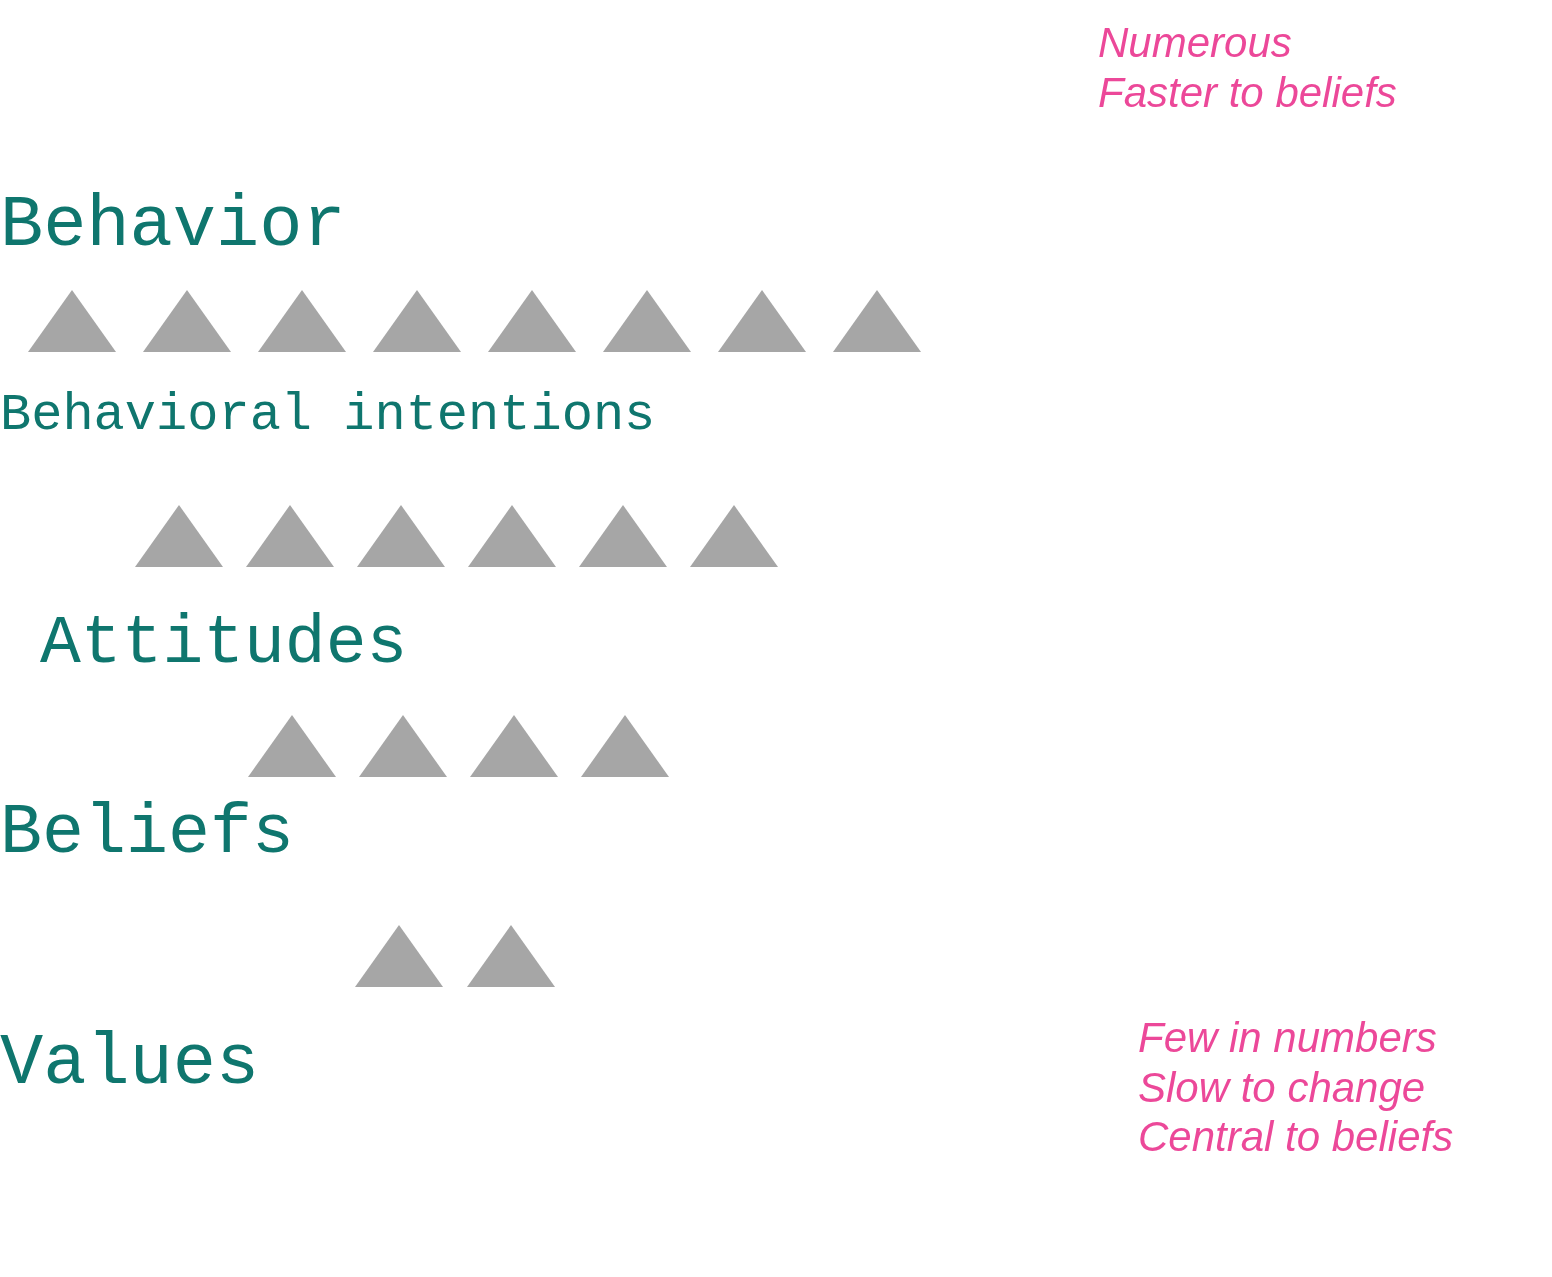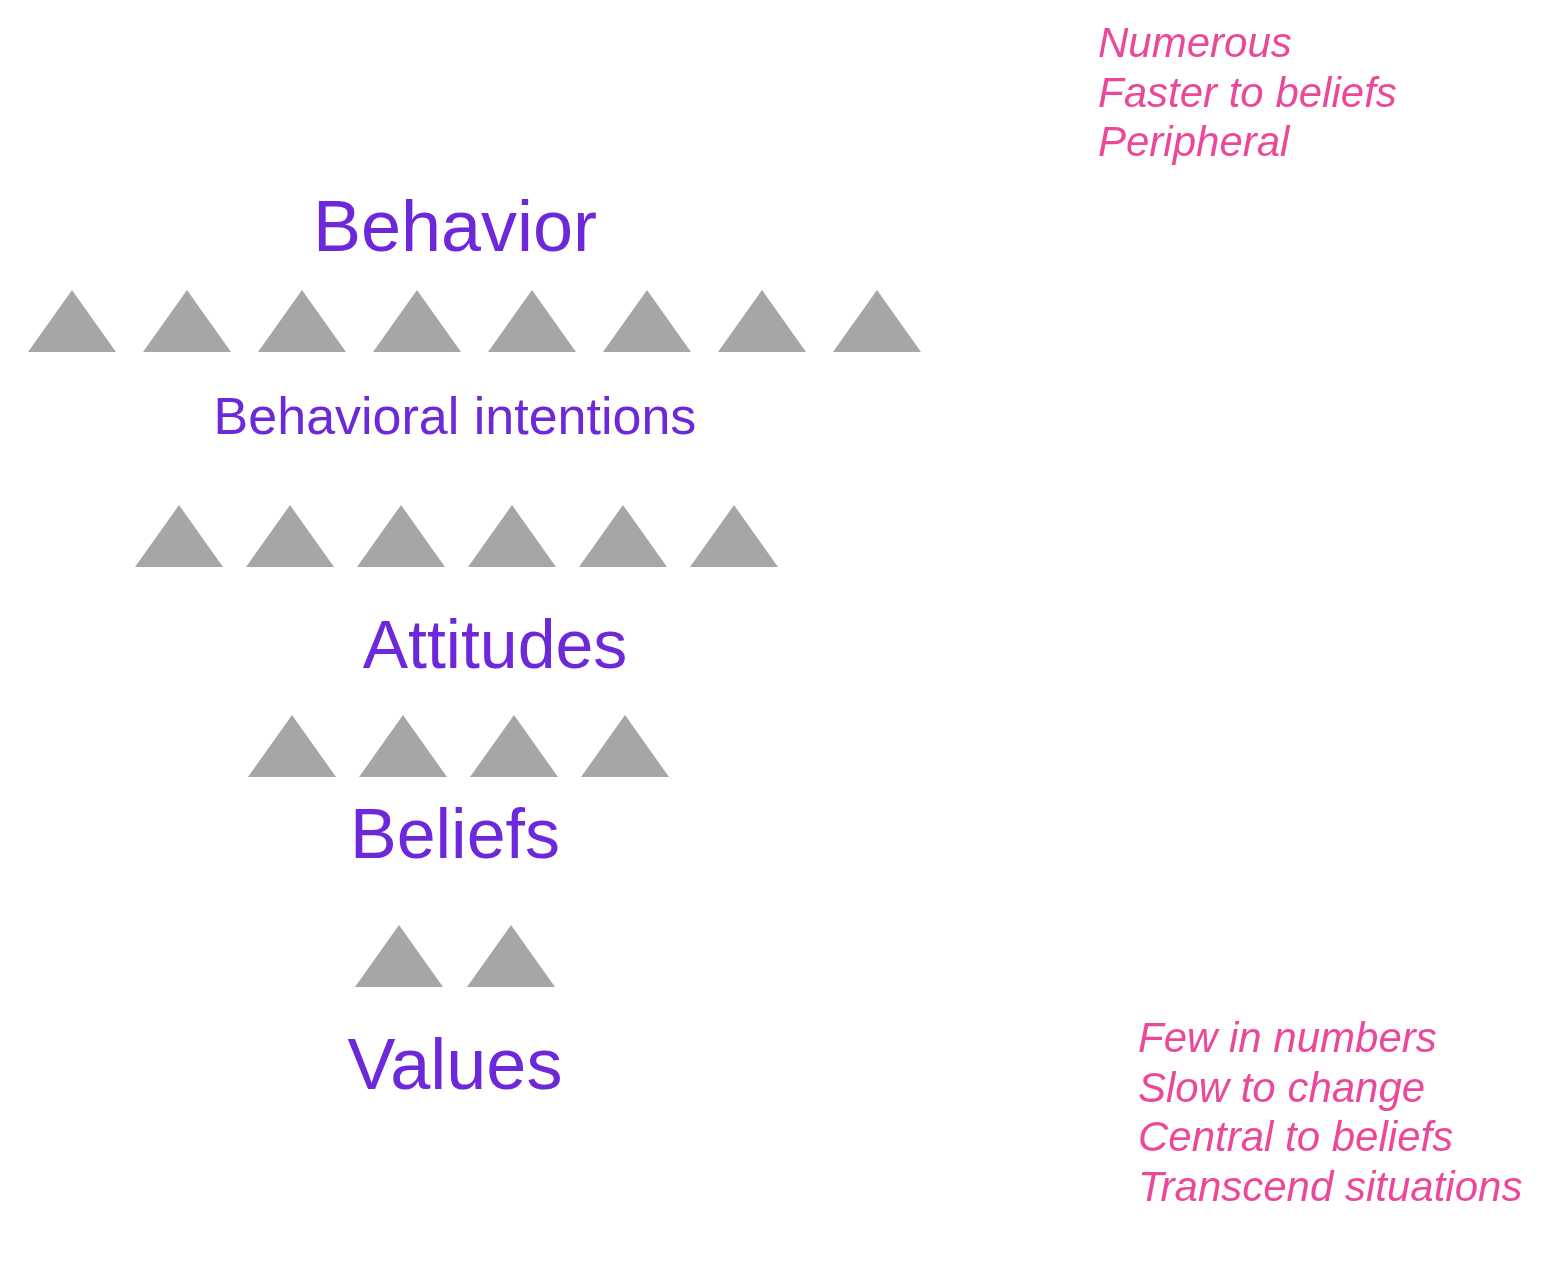--- a/index.html
+++ b/index.html
@@ -16,26 +16,25 @@
     height: 1277px;
     background: #ffffff;
     overflow: hidden;
   }
 
   
   .tier-label {
     position: absolute;
     left: 0;
     width: 910px;
-    text-align: center;
-    color: #6d28d9;
+    color: #0f766e;
     font-weight: 400;
     line-height: 1;
     white-space: nowrap;
-    font-family: Liberation Sans, sans-serif;
+    font-family: Liberation Mono, monospace;
   }
 
   .tri-row {
     position: absolute;
     height: 64px;
   }
   .tri {
     position: absolute;
     bottom: 0;
     width: 0;
@@ -94,23 +93,21 @@
       <div class="tri-row" style="top: 923px; left: 0px; width: 910px;">
         <div class="tri" style="left: 355px; border-bottom-color: rgb(166, 166, 166);"></div>
         <div class="tri" style="left: 467px; border-bottom-color: rgb(166, 166, 166);"></div>
       </div>
       <div class="tier-label" style="top: 1028px; font-size: 72px;">Values</div>
     </div>
 
   <div class="note-block" id="note-top" style="left:1098px; top:18px;">
       <span class="note-line">Numerous</span>
       <span class="note-line">Faster to beliefs</span>
-      <span class="note-line">Peripheral</span>
     </div>
 
   <div class="note-block" id="note-bottom" style="left:1138px; top:1013px;">
       <span class="note-line">Few in numbers</span>
       <span class="note-line">Slow to change</span>
       <span class="note-line">Central to beliefs</span>
-      <span class="note-line">Transcend situations</span>
     </div>
 
 </div>
 
 </body></html>

